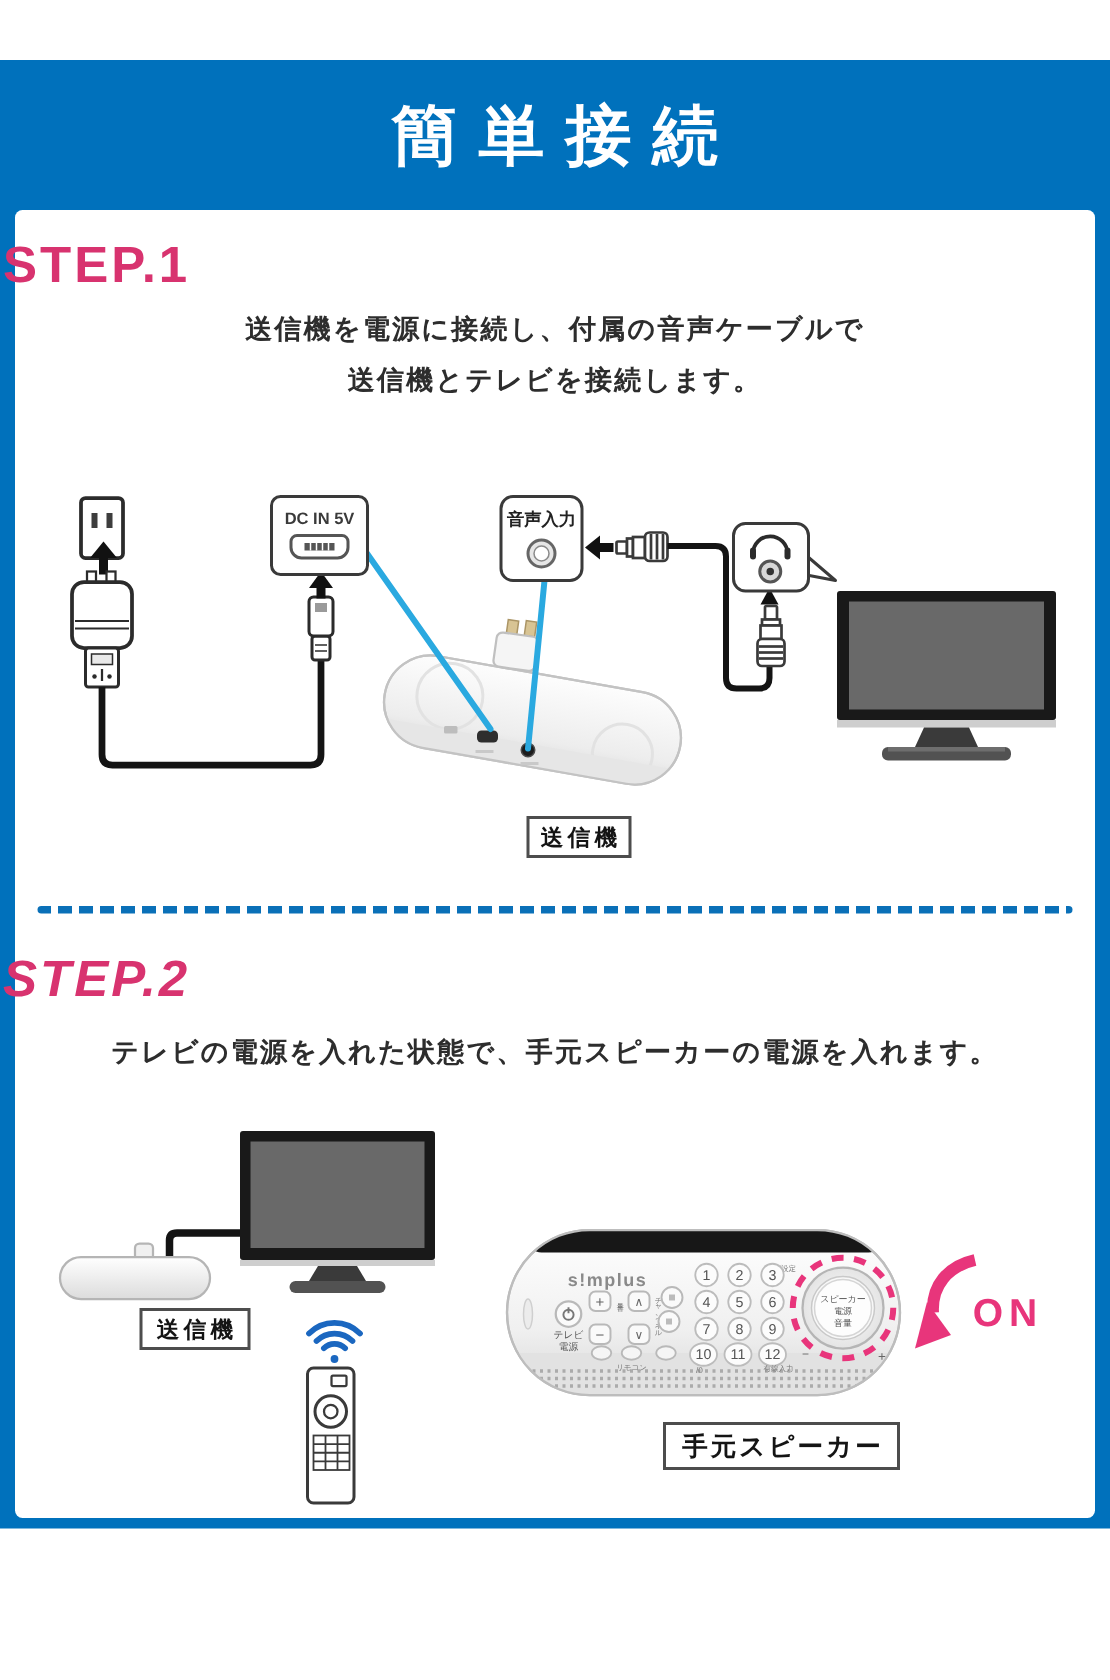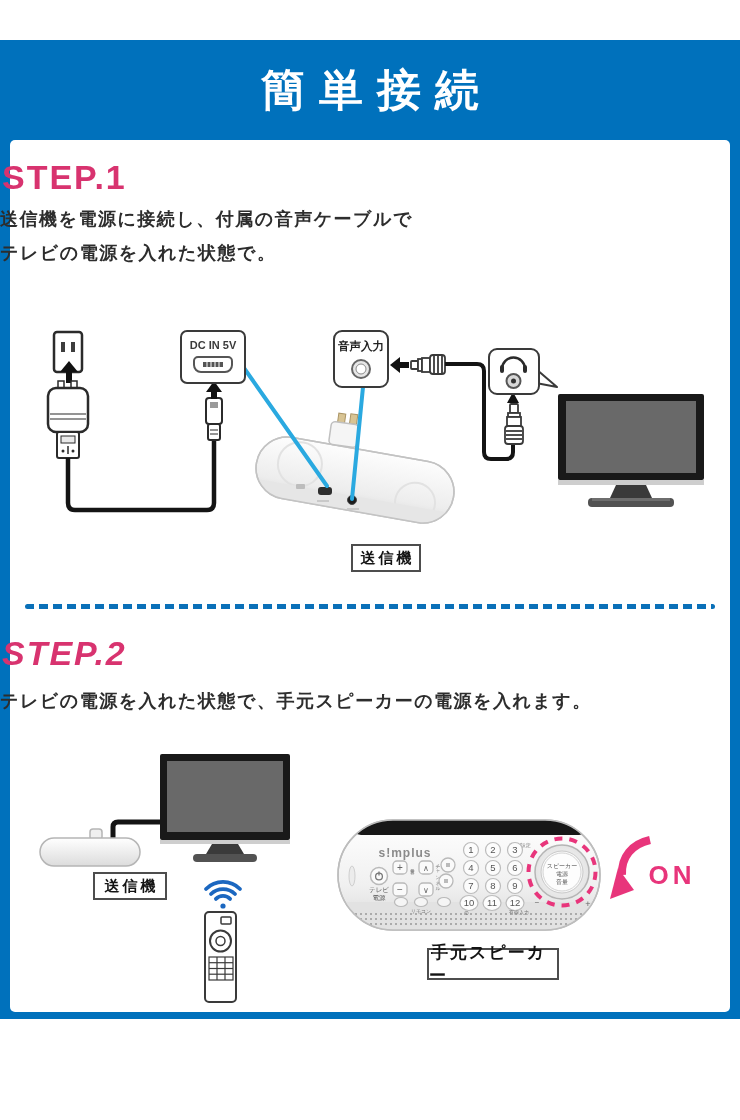--- a/index.html
+++ b/index.html
@@ -16,33 +16,33 @@
   .panel { position:absolute; left:10px; top:100px; width:720px; height:872px; background:#ffffff; border-radius:5px; }
 
   .step-label {
     position:absolute; left:0; width:740px; text-align:left;
     color:#d8336f; font-weight:bold; font-size:34px; letter-spacing:2px; text-indent:2px;
   }
   #step1-label { top:158px; }
   #step2-label { top:634px;font-style:italic; }
 
   .desc {
-    position:absolute; left:0; width:740px; text-align:left;
+    position:absolute; left:0; width:740px; text-align:center;
     color:#2d2d2d; font-size:18px; font-weight:600; letter-spacing:1.5px; line-height:34px;
   }
   #step1-desc { top:202px; }
   #step2-desc { top:684px; }
 
   .tag {
     position:absolute; box-sizing:border-box; background:#fff; border:2px solid #4d4d4d;
     color:#141414; font-weight:bold; display:flex; align-items:center; justify-content:center;margin-left:36px;
   }
   #tag-transmitter1 { left:315px; top:544px; width:70px;  height:28px; font-size:15px; letter-spacing:3px; text-indent:3px; }
   #tag-transmitter2 { left:57px;  top:872px; width:74px;  height:28px; font-size:15px; letter-spacing:3px; text-indent:3px; }
-  #tag-speaker      { left:391px; top:948px; width:132px; height:32px; font-size:17px; letter-spacing:2px; text-indent:2px; }
+  #tag-speaker      { left:406px; top:948px; width:158px; height:32px; font-size:17px; letter-spacing:2px; text-indent:2px; }
 
   .divider {
     position:absolute; top:604px; left:25px; width:690px; height:5px; border-radius:3px;
     background:repeating-linear-gradient(90deg,#0a70b8 0,#0a70b8 9px,transparent 9px,transparent 14px);
   }
   svg.diagram { position:absolute; left:0; }
   #diagram1 { top:300px; }
   #diagram2 { top:740px; }
   .vtext { writing-mode:vertical-rl; text-orientation:upright; }
 </style>
@@ -52,21 +52,21 @@
 <div class="page">
 
   <div class="frame">
     <div class="frame-title">簡単接続</div>
     <div class="panel"></div>
   </div>
 
   <div id="step1-label" class="step-label">STEP.1</div>
   <div id="step1-desc" class="desc">
     <div>送信機を電源に接続し、付属の音声ケーブルで</div>
-    <div>テレビの電源を入れた状態で。</div>
+    <div>送信機とテレビを接続します。</div>
   </div>
 
   <svg id="diagram1" class="diagram" width="740" height="290" viewBox="0 300 740 290">
     <defs>
       <linearGradient id="devGrad" x1="0" y1="0" x2="0" y2="1">
         <stop offset="0" stop-color="#fdfdfd"></stop>
           <stop offset="0.7" stop-color="#ededed"></stop>
           <stop offset="1" stop-color="#d9d9d9"></stop>
       </linearGradient>
       <clipPath id="dev1Clip">

